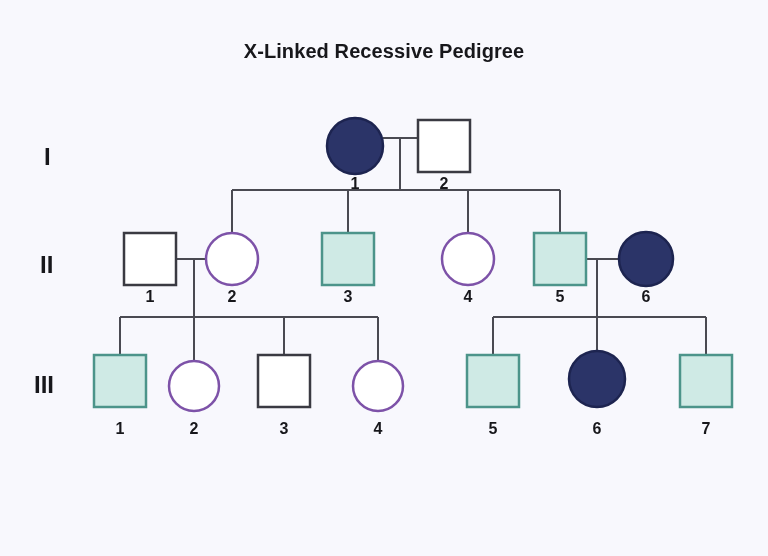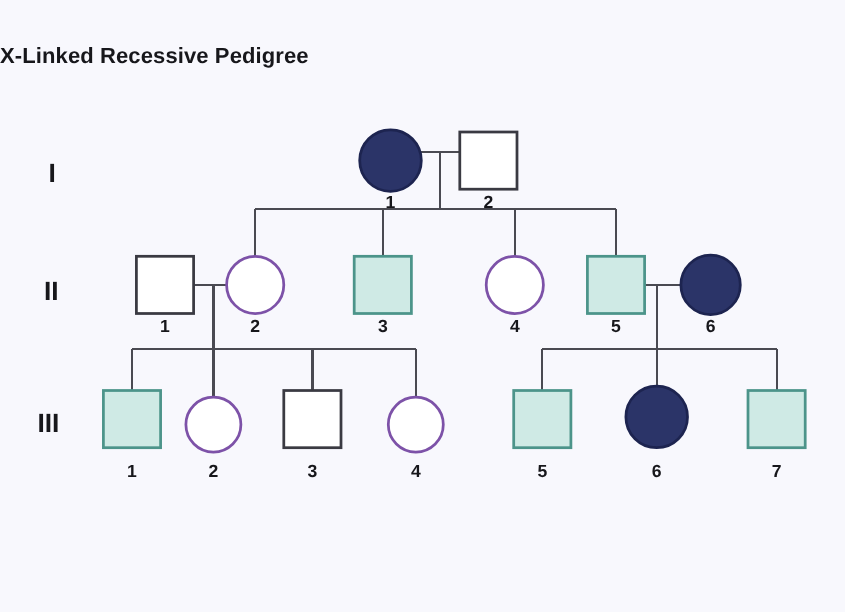--- a/index.html
+++ b/index.html
@@ -18,21 +18,21 @@
     position: relative;
     width: 768px;
     height: 556px;
     background: #f8f8fd;
   }
   .chart-title {
     position: absolute;
     left: 0;
     top: 40px;
     width: 768px;
-    text-align: left;
+    text-align: center;
     font-size: 20px;
     font-weight: bold;
     color: #17171b;
     letter-spacing: 0.1px;
   }
   svg.pedigree-canvas {
     position: absolute;
     left: 0;
     top: 0;
     width: 768px;

